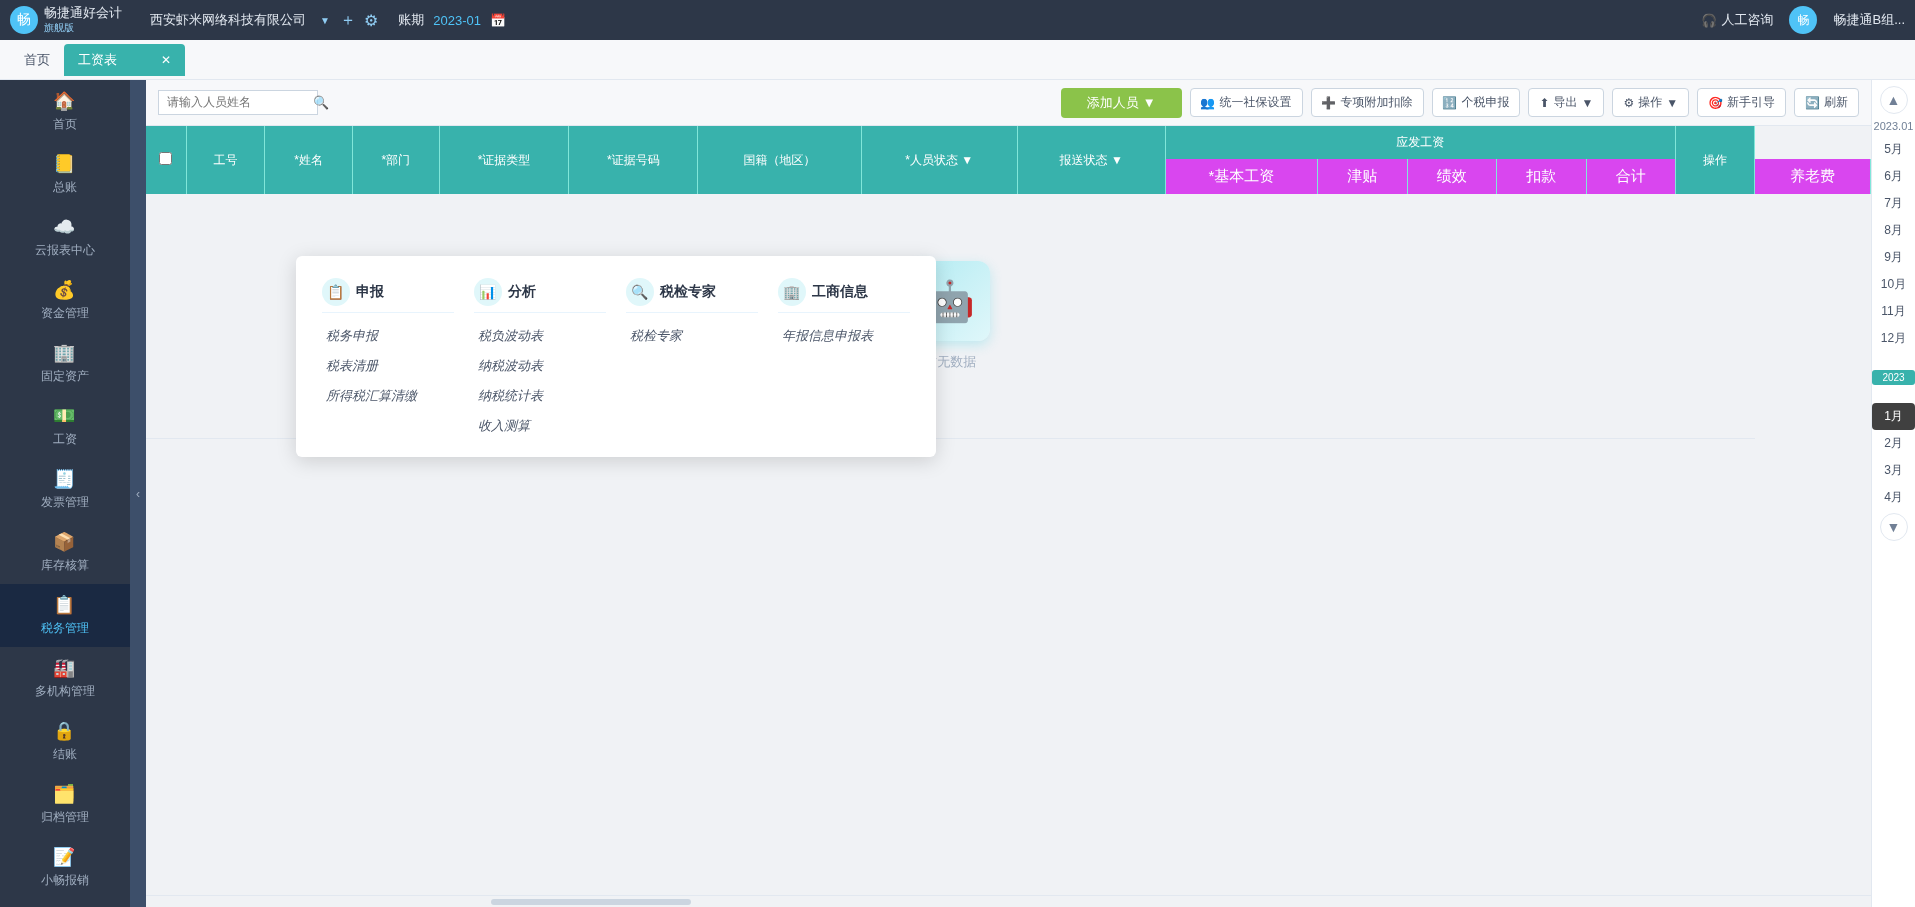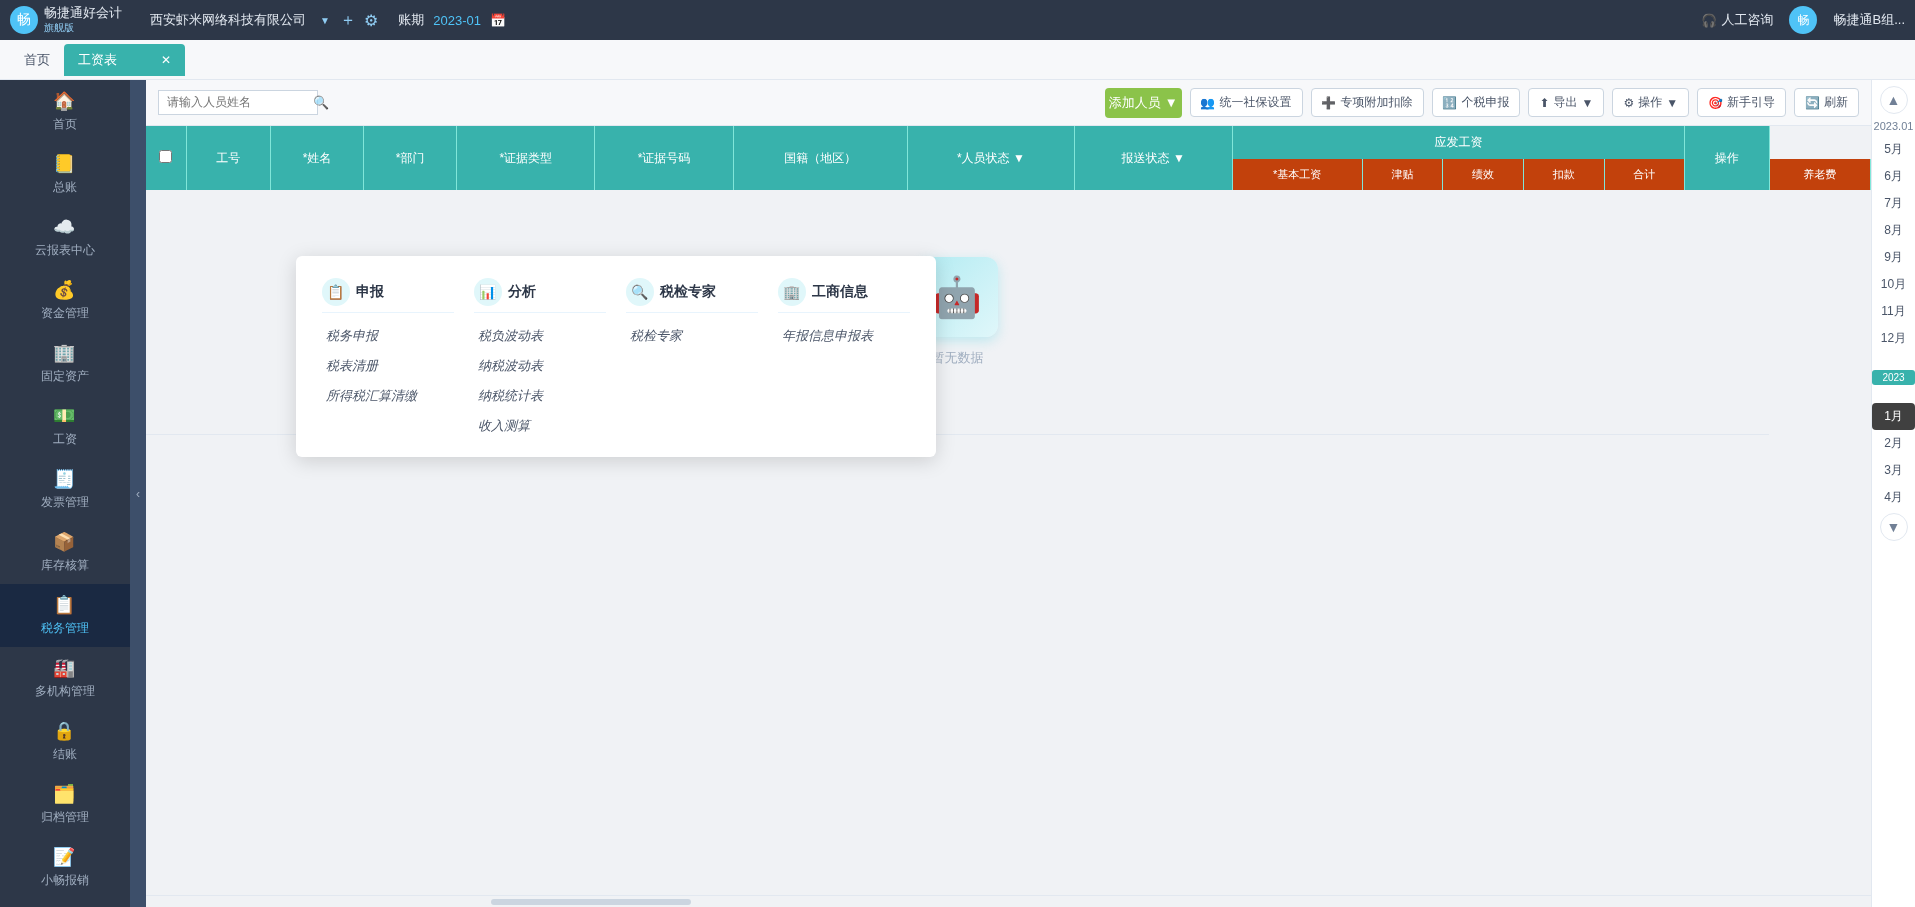--- a/index.html
+++ b/index.html
@@ -143,21 +143,21 @@
     }
     .search-input-wrap input {
       border: none; outline: none; font-size: 12px; color: #718096; width: 140px; background: transparent;
     }
     .action-buttons { margin-left: auto; display: flex; align-items: center; gap: 8px; }
     .btn-add-person {
       background: #8bc34a;
       color: white;
       border: none;
       border-radius: 4px;
-      padding: 6px 4px;
+      padding: 6px 26px;
       cursor: pointer;
       font-size: 13px;
       display: flex; align-items: center; gap: 4px;
     }
     .btn-secondary {
       background: white;
       border: 1px solid #cbd5e0;
       border-radius: 4px;
       padding: 5px 10px;
       cursor: pointer;
@@ -175,22 +175,22 @@
       color: white;
       padding: 8px 10px;
       text-align: center;
       font-size: 12px;
       font-weight: normal;
       border-right: 1px solid #81e6d9;
       white-space: nowrap;
       position: sticky; top: 0; z-index: 2;
     }
     thead tr:nth-child(2) th {
-      background: #c2410c;
-      font-size: 11px;
+      background: #d946ef;
+      font-size: 15px;
     }
     .th-check { width: 40px; }
     tbody tr td {
       padding: 7px 10px;
       border-bottom: 1px solid #e2e8f0;
       text-align: center;
       font-size: 12px;
       color: #4a5568;
     }
 

